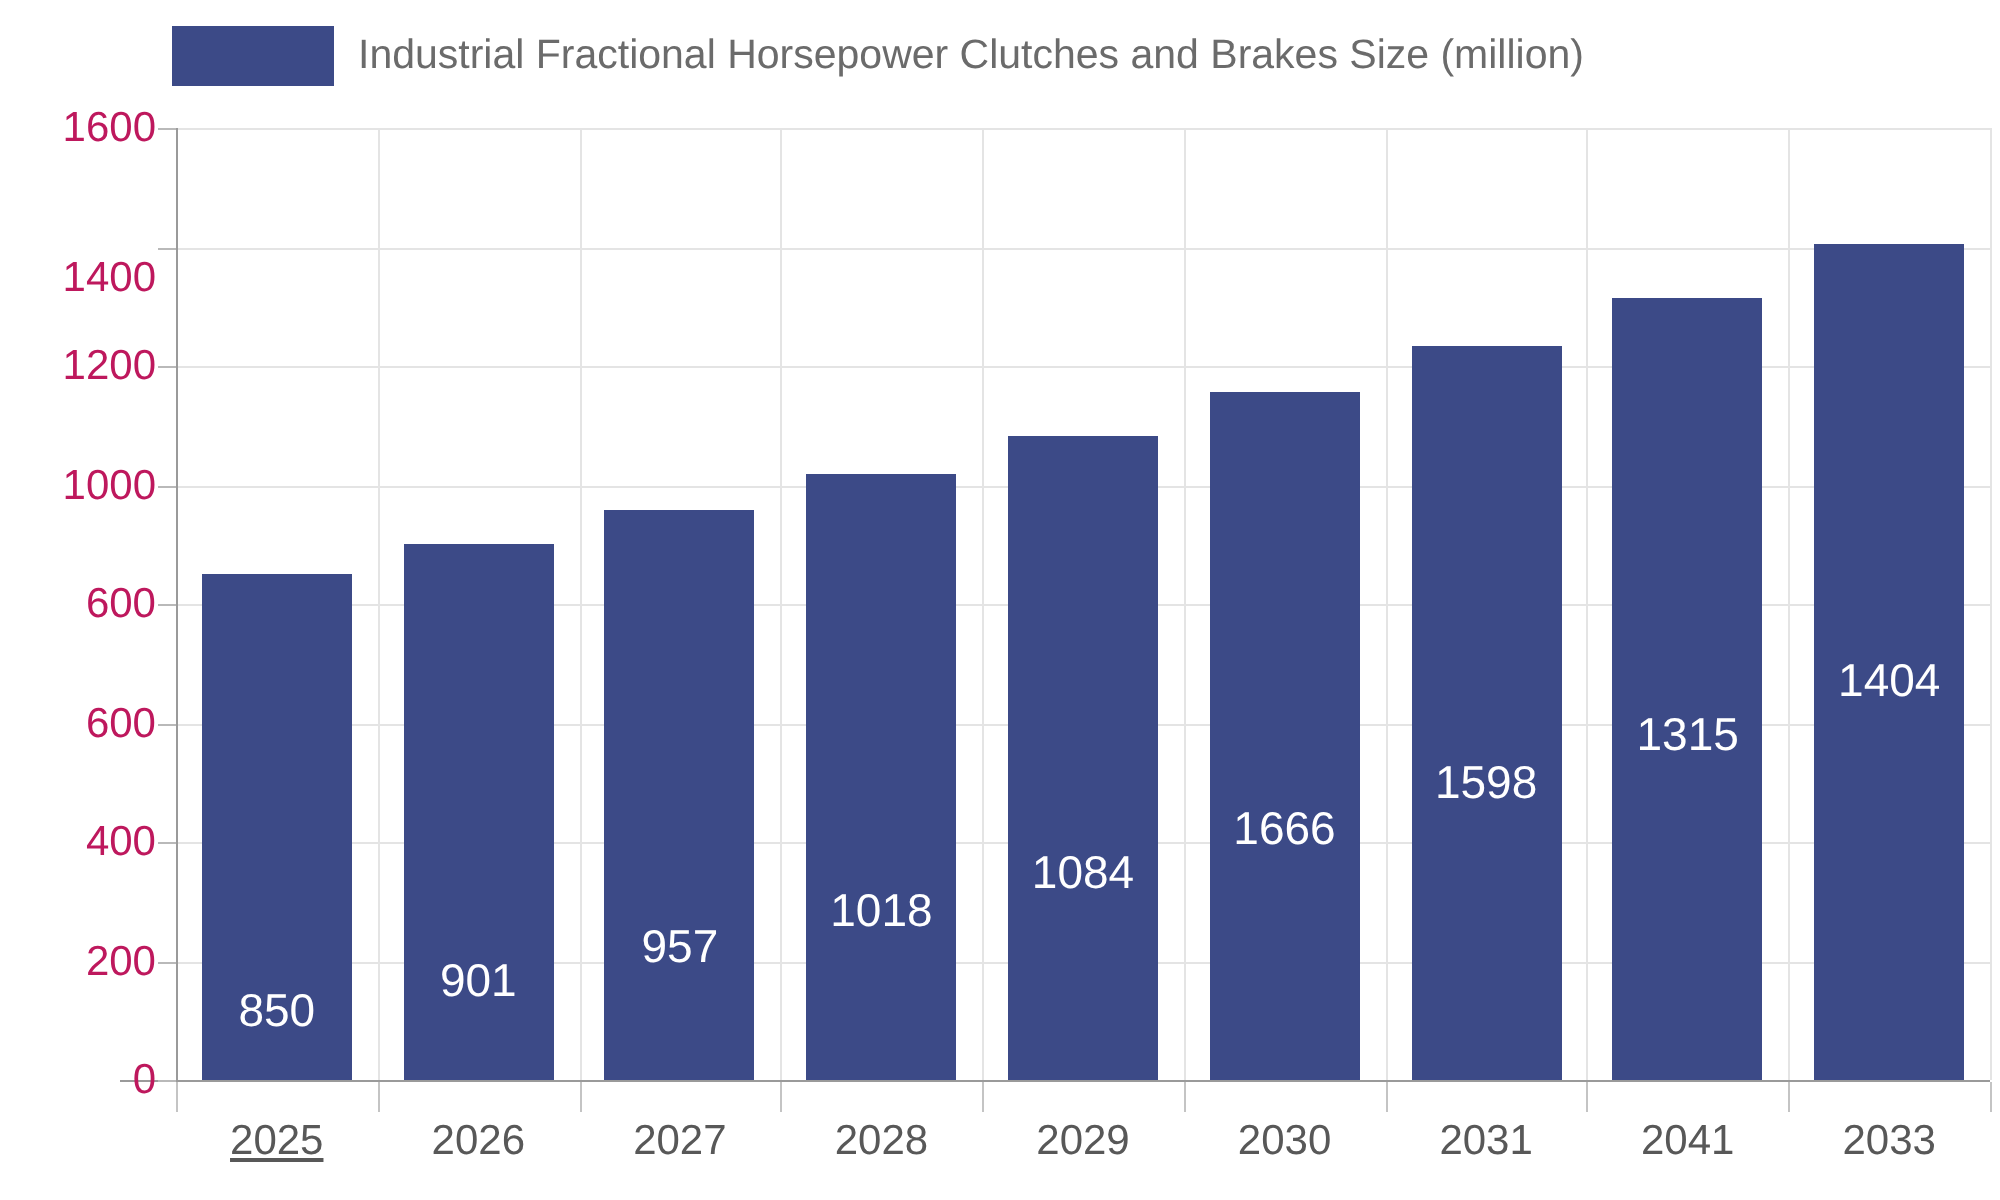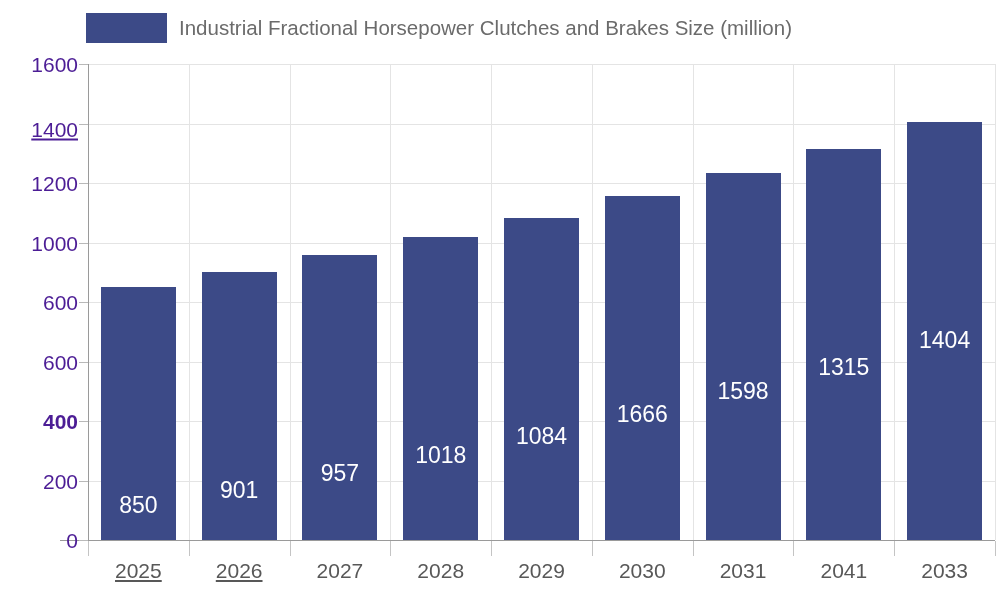--- a/index.html
+++ b/index.html
@@ -101,21 +101,21 @@
     top: 541px;
   }
 
   
   .ylabel {
     position: absolute;
     right: 0;
     width: 72px;
     text-align: right;
     font-size: 21px;
-    color: #4c1d95;
+    color: #be185d;
     transform: translateY(-50%);
     line-height: 1;
   }
   .ylabels-wrap {
     position: absolute;
     left: 0;
     top: 0;
     width: 78px;
     height: 600px;
   }
@@ -195,32 +195,32 @@
       <div class="bar" style="left: 819.111px; top: 58.31px; width: 75px; height: 417.69px; background: rgb(60, 74, 135);"></div>
       <div class="bar-value" style="left: 856.611px; top: 265.31px;">1404</div>
     </div>
 
   <div class="axis-left"></div>
   <div class="axis-bottom"></div>
 
   <div class="ylabels-wrap" id="ylabels">
       <div class="ylabel" style="top: 540px;">0</div>
       <div class="ylabel" style="top: 480.5px;">200</div>
-      <div class="ylabel" style="top: 421px; font-weight: bold;">400</div>
+      <div class="ylabel" style="top: 421px;">400</div>
       <div class="ylabel" style="top: 361.5px;">600</div>
       <div class="ylabel" style="top: 302px;">600</div>
       <div class="ylabel" style="top: 242.5px;">1000</div>
       <div class="ylabel" style="top: 183px;">1200</div>
-      <div class="ylabel" style="top: 129px; text-decoration: underline;">1400</div>
+      <div class="ylabel" style="top: 139px;">1400</div>
       <div class="ylabel" style="top: 64px;">1600</div>
     </div>
 
   <div id="xlabels">
       <div class="xlabel" style="left: 138.389px; text-decoration: underline;">2025</div>
-      <div class="xlabel" style="left: 239.167px; text-decoration: underline;">2026</div>
+      <div class="xlabel" style="left: 239.167px;">2026</div>
       <div class="xlabel" style="left: 339.944px;">2027</div>
       <div class="xlabel" style="left: 440.722px;">2028</div>
       <div class="xlabel" style="left: 541.5px;">2029</div>
       <div class="xlabel" style="left: 642.278px;">2030</div>
       <div class="xlabel" style="left: 743.056px;">2031</div>
       <div class="xlabel" style="left: 843.833px;">2041</div>
       <div class="xlabel" style="left: 944.611px;">2033</div>
     </div>
 
 <div class="tick-y" style="top: 540px;"></div>

